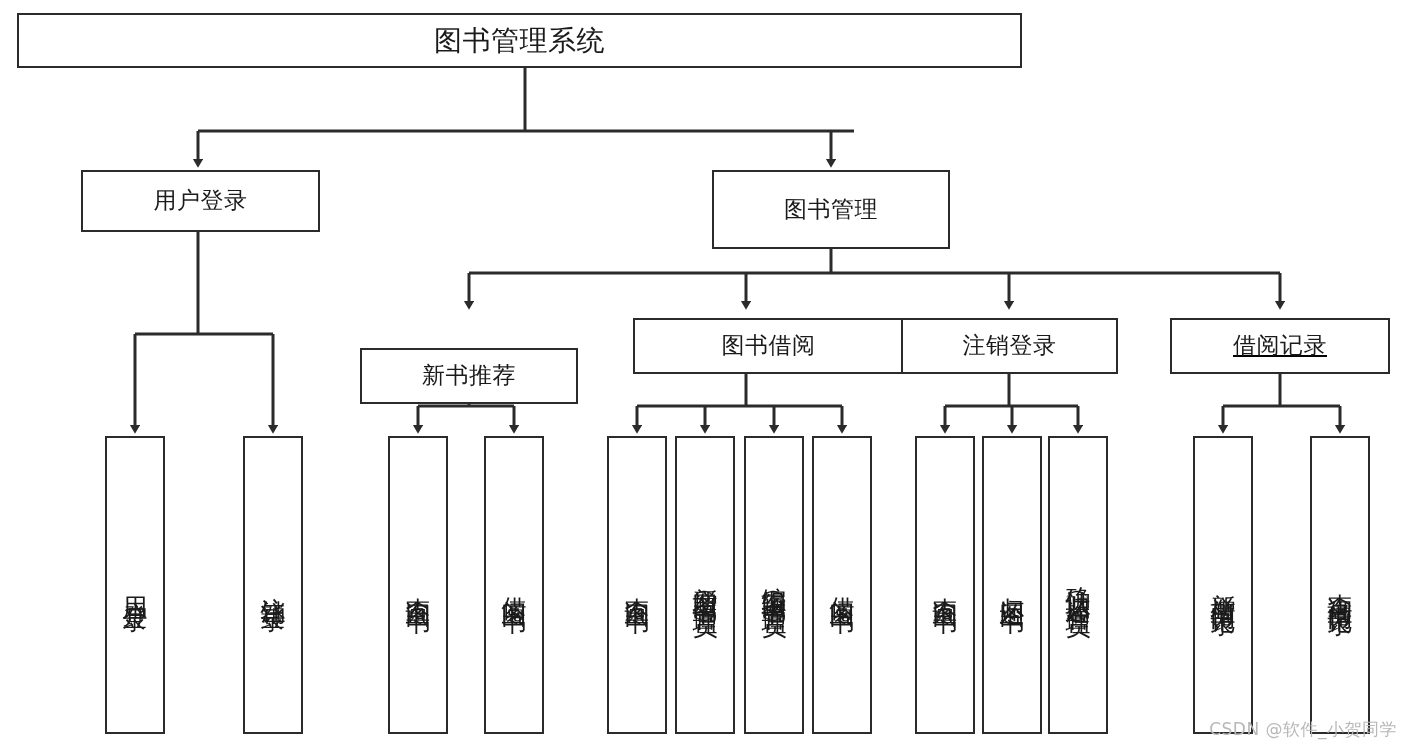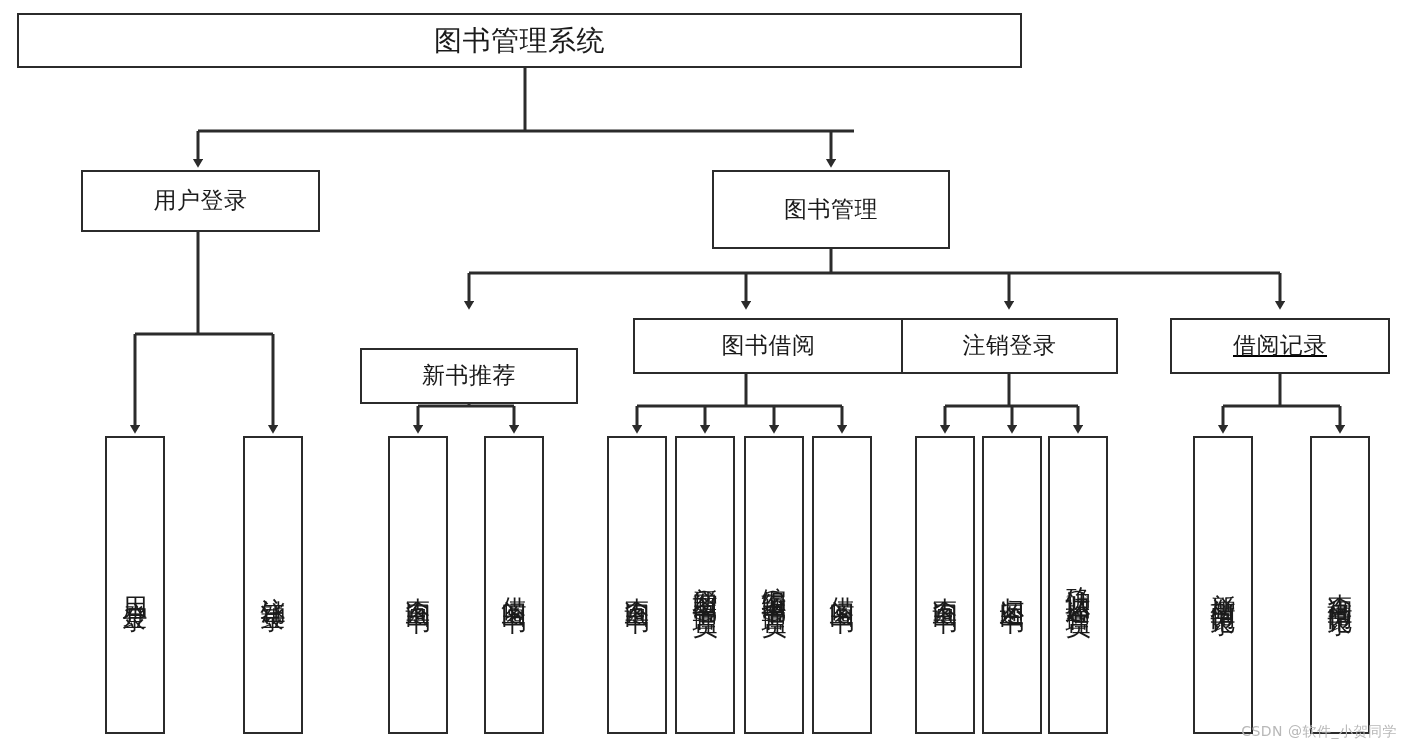--- a/index.html
+++ b/index.html
@@ -58,21 +58,21 @@
     text-orientation: upright;
     font-size: 25px;
     letter-spacing: 4px;
     line-height: 1;
     white-space: nowrap;
   }
   .watermark {
     position: absolute;
     right: 8px;
     bottom: 6px;
-    font-size: 14px;
+    font-size: 17px;
     color: #b8b8b8;
     letter-spacing: 0.5px;
     z-index: 5;
     white-space: nowrap;
   }
 </style>
 </head>
 <body>
 
 <div id="canvas">

